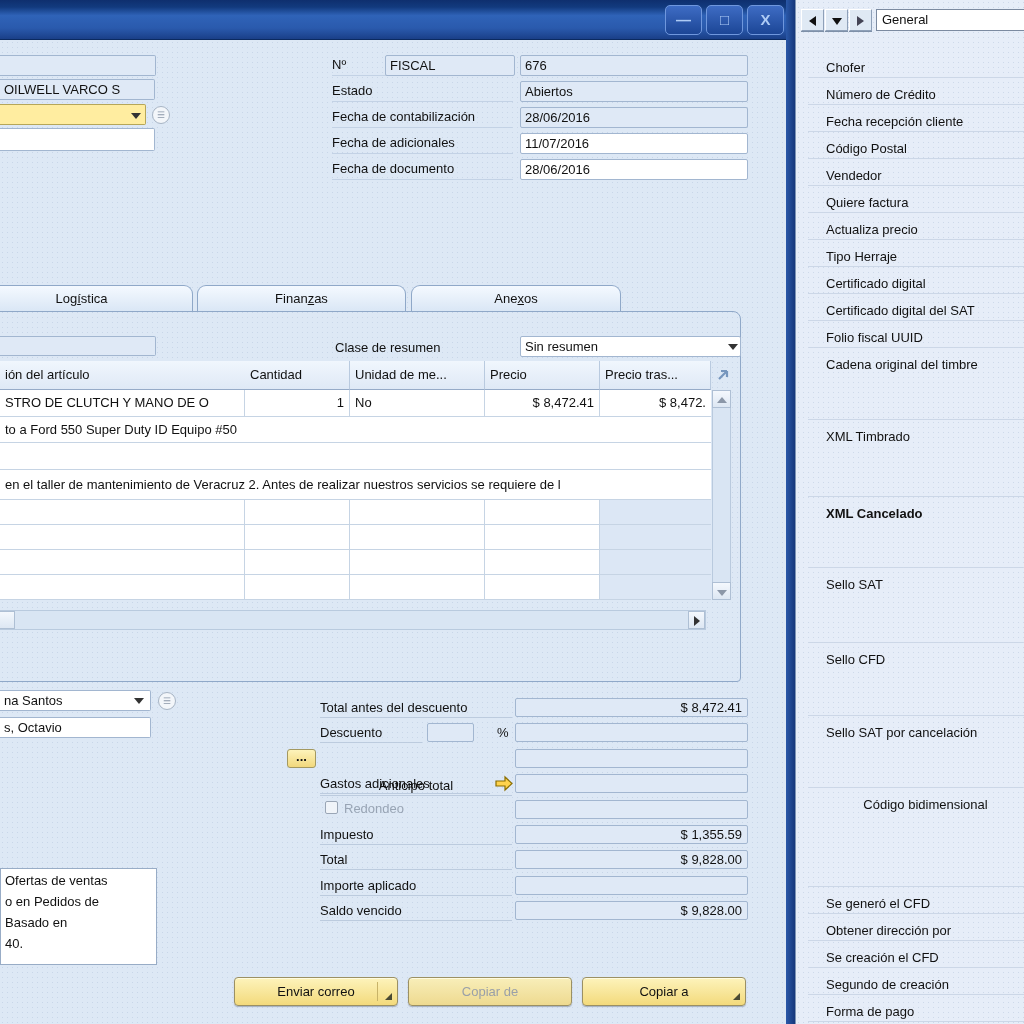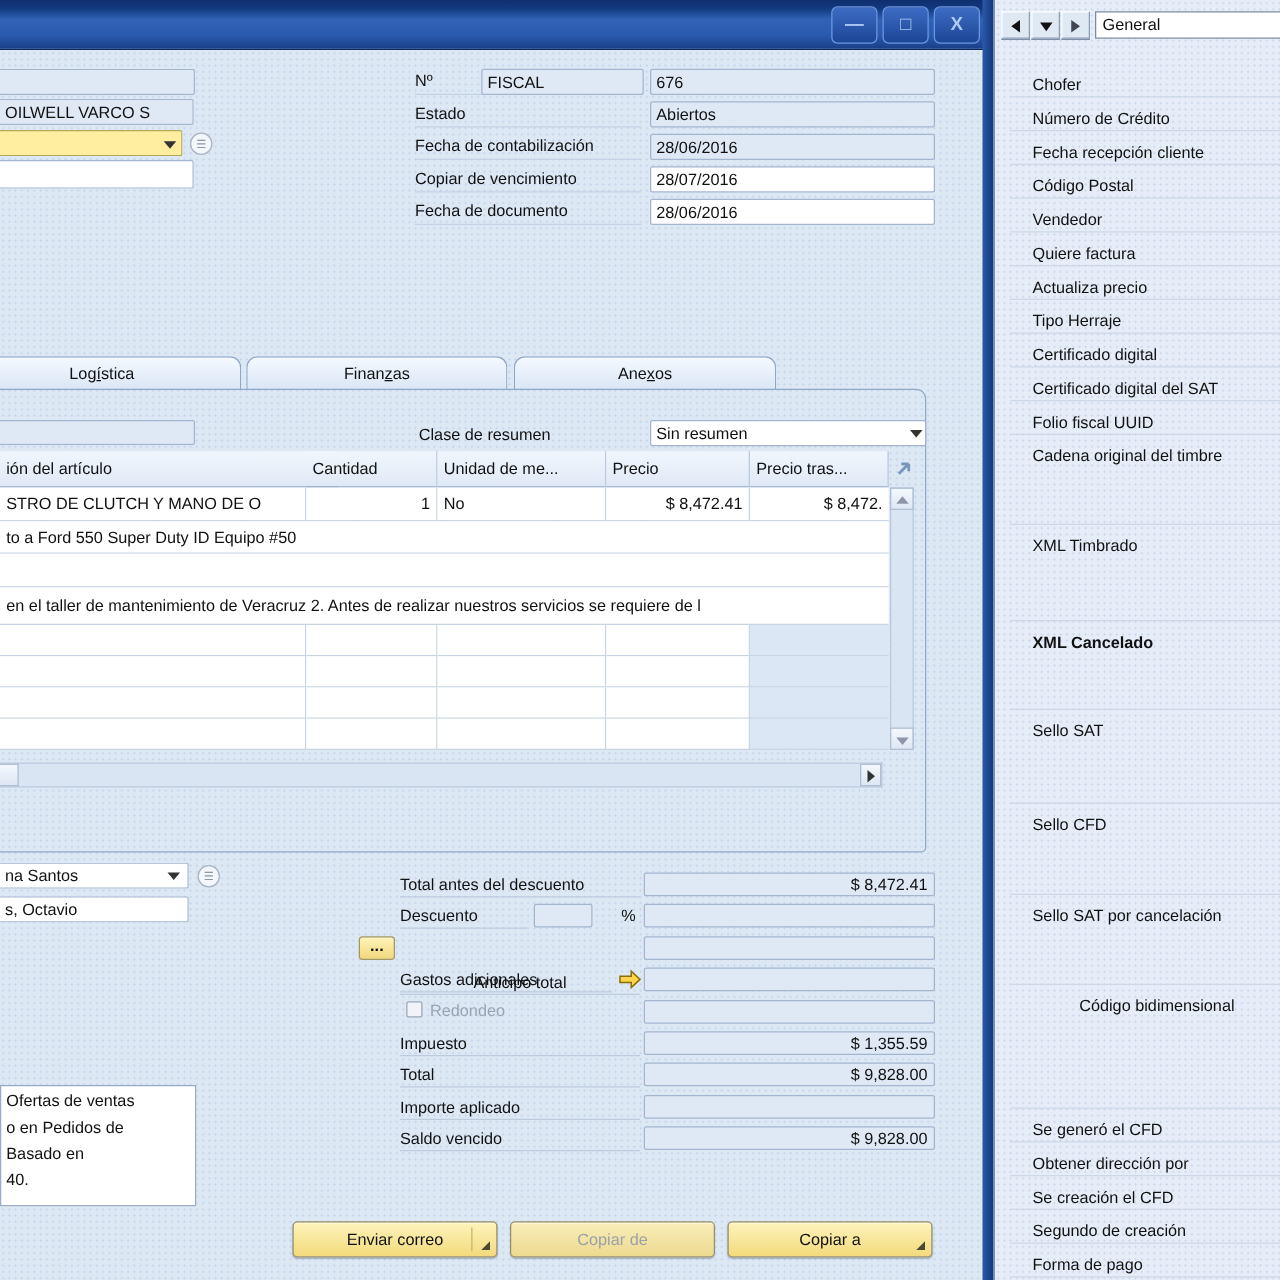--- a/index.html
+++ b/index.html
@@ -135,22 +135,22 @@
     <div class="lbl rule" style="left:332px; top:56px; width:181px;">Nº</div>
     <div class="f blue" style="left:385px; top:55px; width:130px;">FISCAL</div>
     <div class="f blue" style="left:520px; top:55px; width:228px;">676</div>
 
     <div class="lbl rule" style="left:332px; top:82px; width:181px;">Estado</div>
     <div class="f blue" style="left:520px; top:81px; width:228px;">Abiertos</div>
 
     <div class="lbl rule" style="left:332px; top:108px; width:181px;">Fecha de contabilización</div>
     <div class="f blue" style="left:520px; top:107px; width:228px;">28/06/2016</div>
 
-    <div class="lbl rule" style="left:332px; top:134px; width:181px;">Copiar de vencimiento</div>
-    <div class="f white" style="left:520px; top:133px; width:228px;">28/07/2016</div>
+    <div class="lbl rule" style="left:332px; top:134px; width:181px;">Fecha de adicionales</div>
+    <div class="f white" style="left:520px; top:133px; width:228px;">11/07/2016</div>
 
     <div class="lbl rule" style="left:332px; top:160px; width:181px;">Fecha de documento</div>
     <div class="f white" style="left:520px; top:159px; width:228px;">28/06/2016</div>
 
     <div class="tab" style="left:-30px; width:223px; border-radius:0 9px 0 0;">
       <span>Log</span><span class="u">í</span><span>stica</span>
     </div>
     <div class="tab" style="left:197px; width:209px;">
       <span>Finan</span><span class="u">z</span><span>as</span>
     </div>

